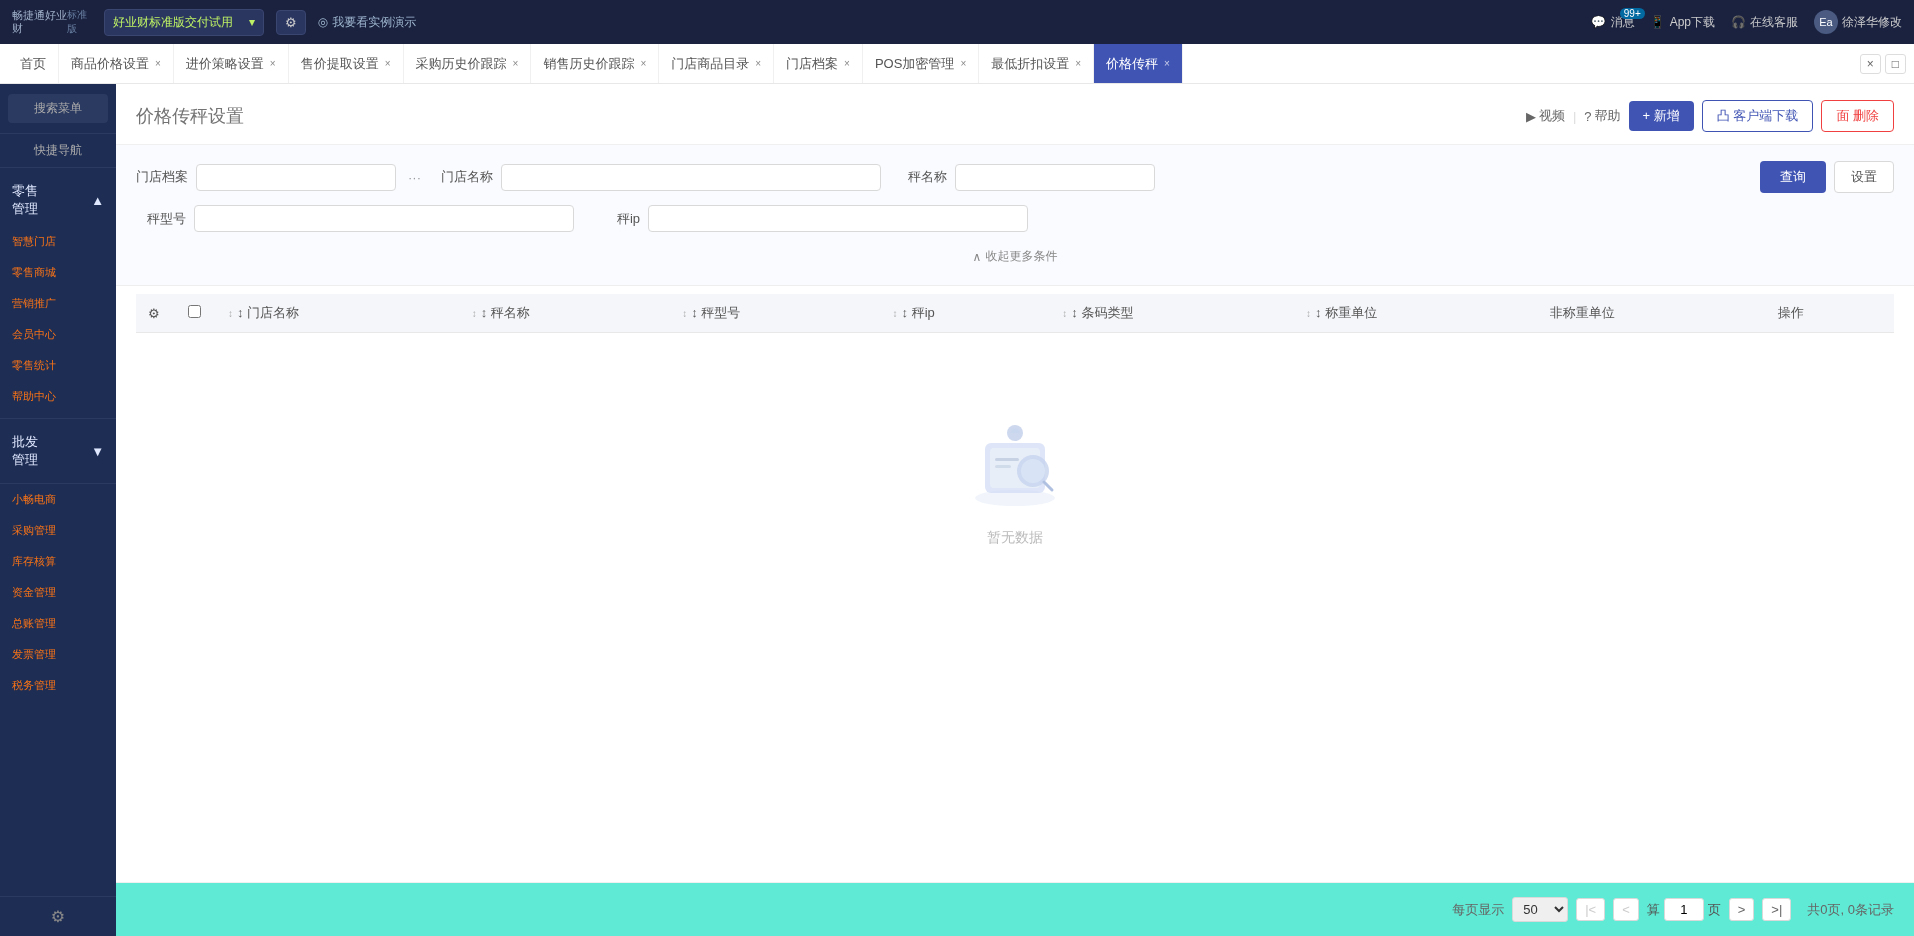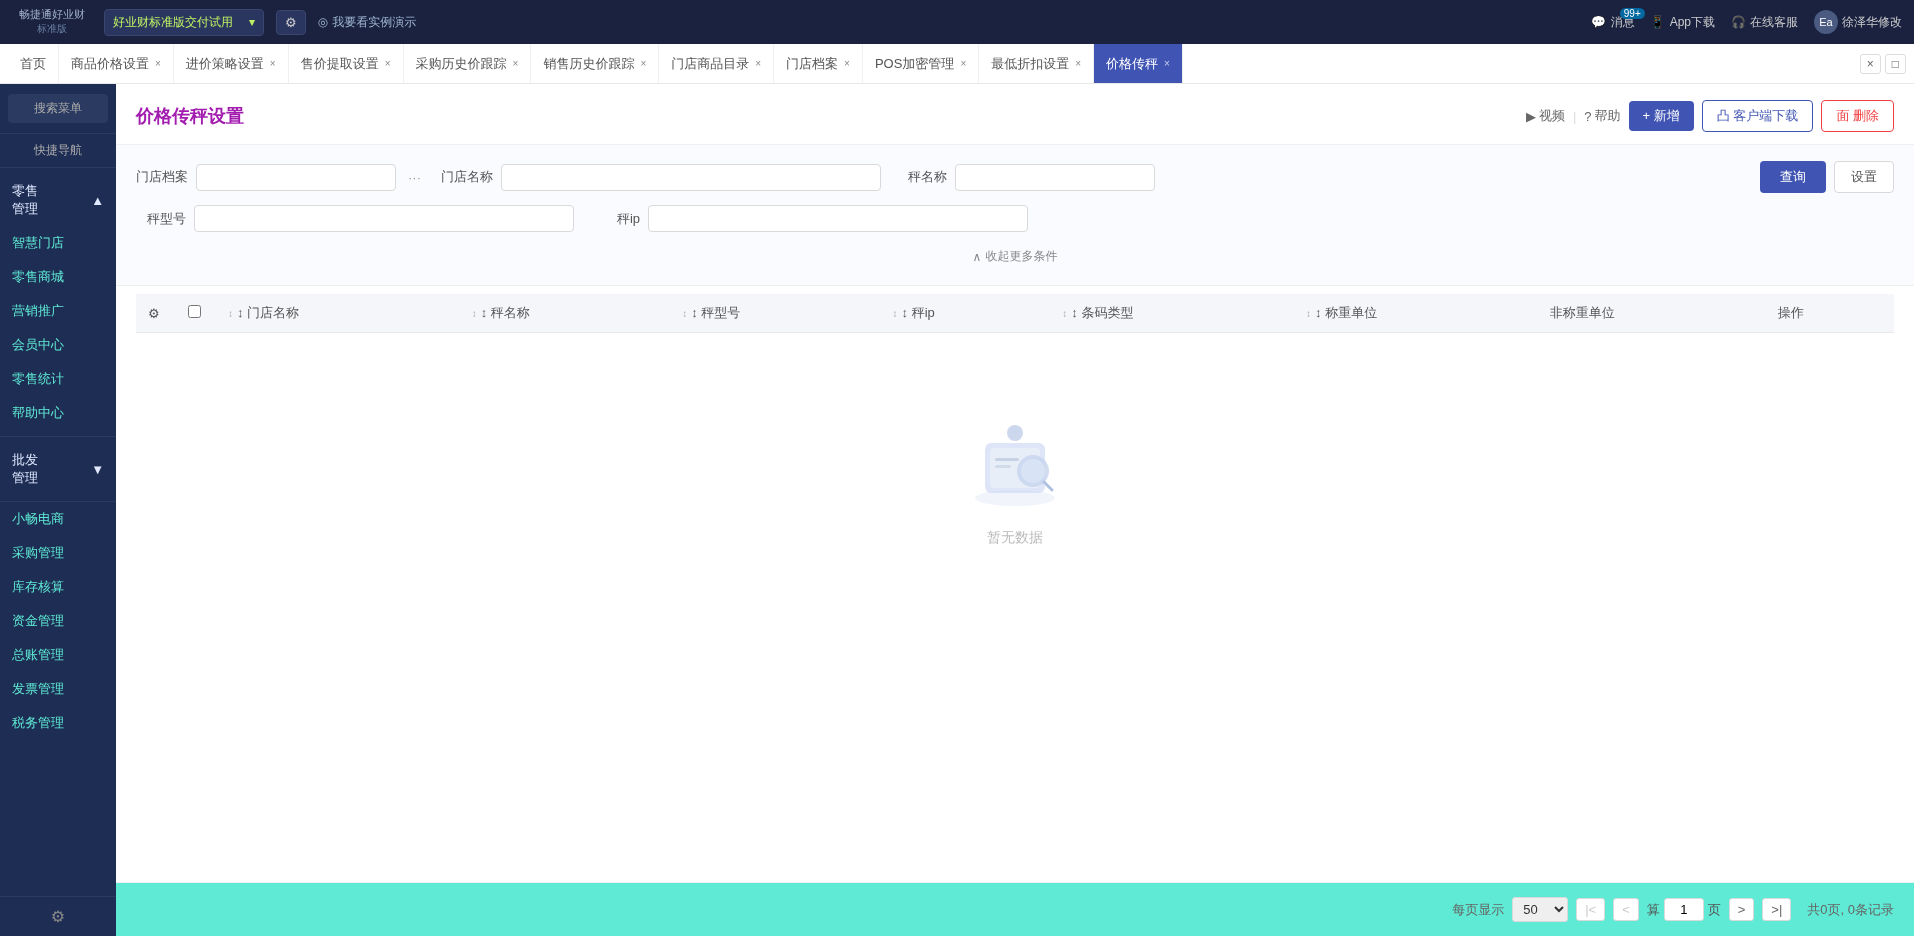--- a/index.html
+++ b/index.html
@@ -1,20 +1,20 @@
 <!DOCTYPE html>
 <html><head>
   <meta charset="utf-8">
   <style>
     * { box-sizing: border-box; margin: 0; padding: 0; }
     body { font-family: 'Microsoft YaHei', Arial, sans-serif; font-size: 13px; color: #333; background: #f0f2f5; display: flex; flex-direction: column; height: 100vh; overflow: hidden; }
 
     
     .top-header { display: flex; align-items: center; background: #1a2240; height: 44px; padding: 0 12px; color: #fff; gap: 12px; flex-shrink: 0; }
-    .logo-area { display: flex; flex-direction: column; align-items: center; justify-content: center; width: 80px; flex-shrink: 0; }
+    .logo-area { display: flex; flex-direction: row; align-items: center; justify-content: center; width: 80px; flex-shrink: 0; }
     .logo-title { font-size: 11px; color: #a0b0c8; line-height: 1.2; }
     .logo-subtitle { font-size: 10px; color: #6a7fa0; }
     .version-select { background: #2a3560; border: 1px solid #3a4570; color: #bef264; border-radius: 4px; padding: 4px 8px; font-size: 12px; display: flex; align-items: center; gap: 6px; cursor: pointer; min-width: 160px; }
     .version-select-text { flex: 1; }
     .gear-btn { background: #2a3560; border: 1px solid #3a4570; border-radius: 4px; padding: 4px 8px; color: #ccc; cursor: pointer; }
     .demo-btn { display: flex; align-items: center; gap: 4px; color: #a0b8d0; font-size: 12px; cursor: pointer; }
     .top-right { margin-left: auto; display: flex; align-items: center; gap: 16px; }
     .top-icon-btn { display: flex; align-items: center; gap: 4px; color: #ccc; cursor: pointer; font-size: 12px; position: relative; }
     .badge { background: #0369a1; color: #fff; font-size: 10px; border-radius: 8px; padding: 0 4px; position: absolute; top: -6px; right: -10px; min-width: 18px; text-align: center; }
     .user-info { display: flex; align-items: center; gap: 4px; color: #ccc; font-size: 12px; cursor: pointer; }
@@ -32,30 +32,30 @@
     
     .main-layout { display: flex; flex: 1; overflow: hidden; }
 
     
     .sidebar { width: 116px; background: #1e2d54; color: #ccc; display: flex; flex-direction: column; flex-shrink: 0; }
     .sidebar-search { padding: 10px 8px; border-bottom: 1px solid #2a3a60; }
     .sidebar-search-btn { width: 100%; background: #2a3a60; border: none; border-radius: 4px; color: #aaa; padding: 6px 8px; font-size: 12px; cursor: pointer; text-align: center; }
     .sidebar-nav-btn { padding: 8px; text-align: center; font-size: 12px; color: #aaa; cursor: pointer; border-bottom: 1px solid #2a3a60; font-family: Liberation Serif, serif; }
     .sidebar-section { padding: 6px 0; border-bottom: 1px solid #2a3a60; }
     .sidebar-section-header { display: flex; align-items: center; justify-content: space-between; padding: 8px 12px; cursor: pointer; color: #e0e8ff; font-size: 13px; gap: 48px; }
-    .sidebar-item { padding: 8px 12px; font-size: 13px; cursor: pointer; color: #5eead4; }
+    .sidebar-item { padding: 8px 12px; font-size: 11px; cursor: pointer; color: #f97316; }
     .sidebar-bottom { margin-top: auto; padding: 10px; text-align: center; border-top: 1px solid #2a3a60; }
     .sidebar-gear { color: #888; cursor: pointer; font-size: 16px; }
 
     
     .content-area { flex: 1; display: flex; flex-direction: column; overflow: hidden; background: #fff; }
 
     
     .page-header { padding: 16px 20px 12px; border-bottom: 1px solid #f0f0f0; display: flex; align-items: center; justify-content: space-between; flex-shrink: 0; background: #fff; }
-    .page-title-text { font-size: 18px; font-weight: 700; color: #a21caf; }
+    .page-title-text { font-size: 18px; font-weight: 400; color: #737373; }
     .page-header-actions { display: flex; align-items: center; gap: 8px; }
     .action-link { display: flex; align-items: center; gap: 3px; color: #666; font-size: 13px; cursor: pointer; }
     .separator { color: #ddd; }
     .btn-primary { background: #4054b4; color: #fff; border: none; border-radius: 4px; padding: 6px 14px; font-size: 13px; cursor: pointer; display: flex; align-items: center; gap: 4px; }
     .btn-download { background: #fff; color: #4054b4; border: 1px solid #4054b4; border-radius: 4px; padding: 6px 14px; font-size: 13px; cursor: pointer; display: flex; align-items: center; gap: 4px; }
     .btn-danger { background: #fff; color: #f04040; border: 1px solid #f04040; border-radius: 4px; padding: 6px 14px; font-size: 13px; cursor: pointer; display: flex; align-items: center; gap: 4px; }
 
     
     .filter-area { padding: 16px 20px 8px; background: #fafbff; border-bottom: 1px solid #eee; flex-shrink: 0; }
     .filter-row { display: flex; align-items: center; gap: 16px; margin-bottom: 12px; }

